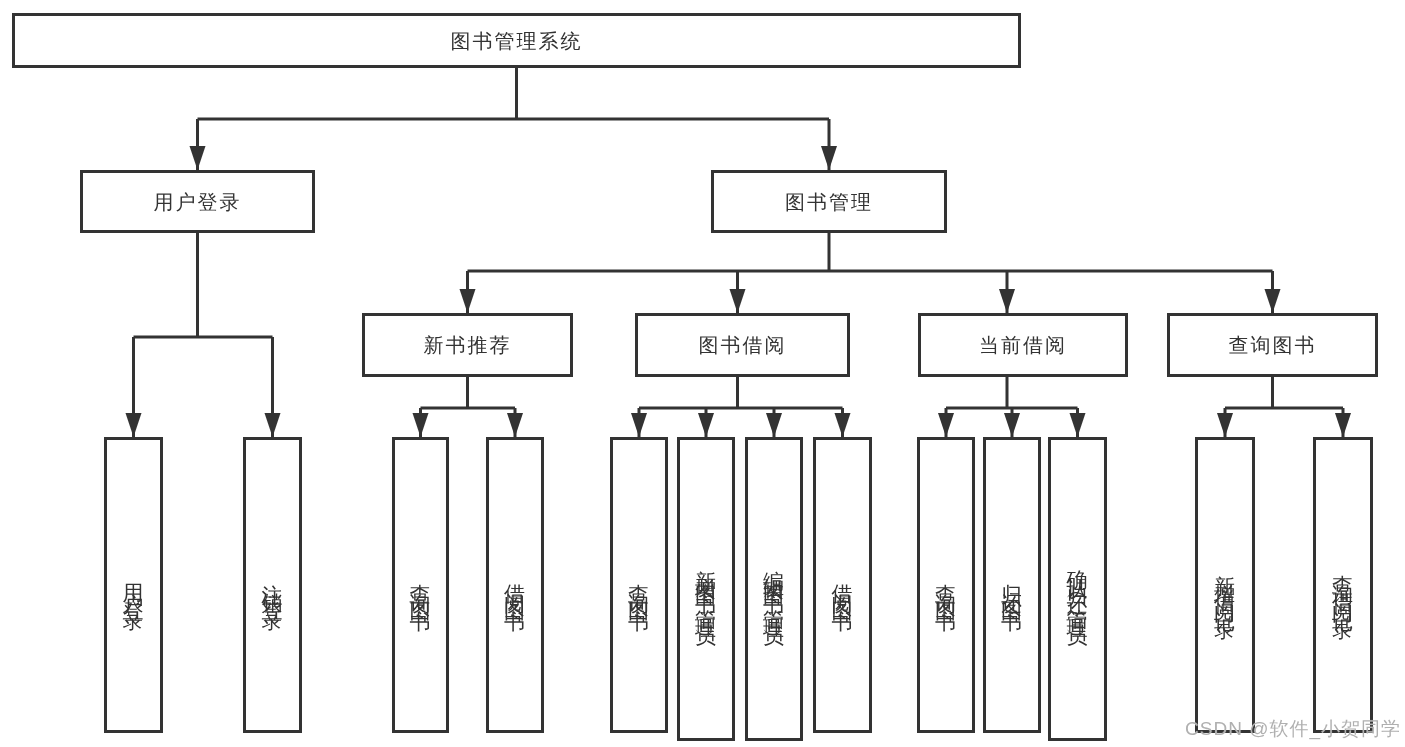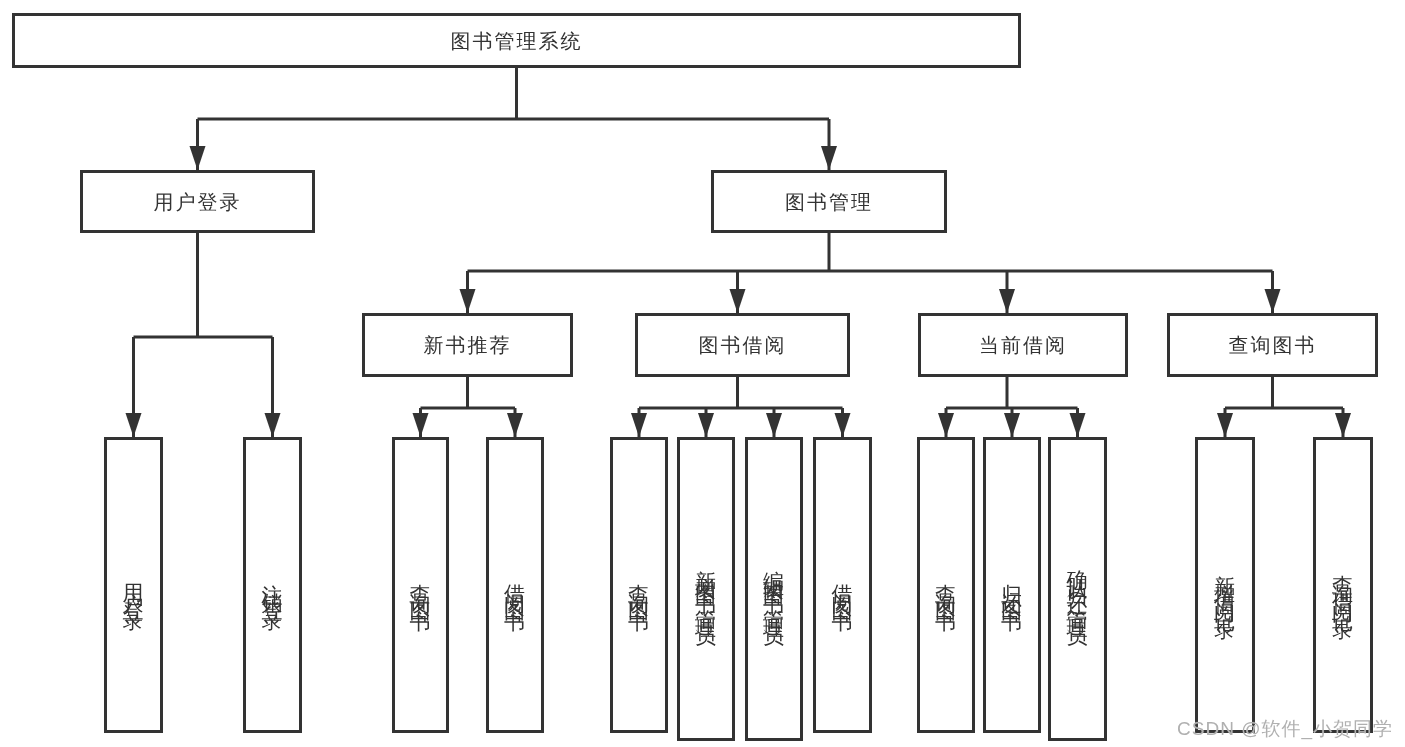--- a/index.html
+++ b/index.html
@@ -46,21 +46,21 @@
     font-size: 21px;
     letter-spacing: 9px;
     line-height: 1;
   }
   .node.v.tall .label {
     font-size: 21px;
     letter-spacing: 8px;
   }
   .watermark {
     position: absolute;
-    right: 12px;
+    right: 4px;
     bottom: 5px;
     font-size: 19px;
     color: var(--watermark);
     letter-spacing: 1px;
     white-space: nowrap;
     text-shadow: 0 0 1px rgba(255,255,255,0.6);
   }
 </style>
 </head>
 <body>

